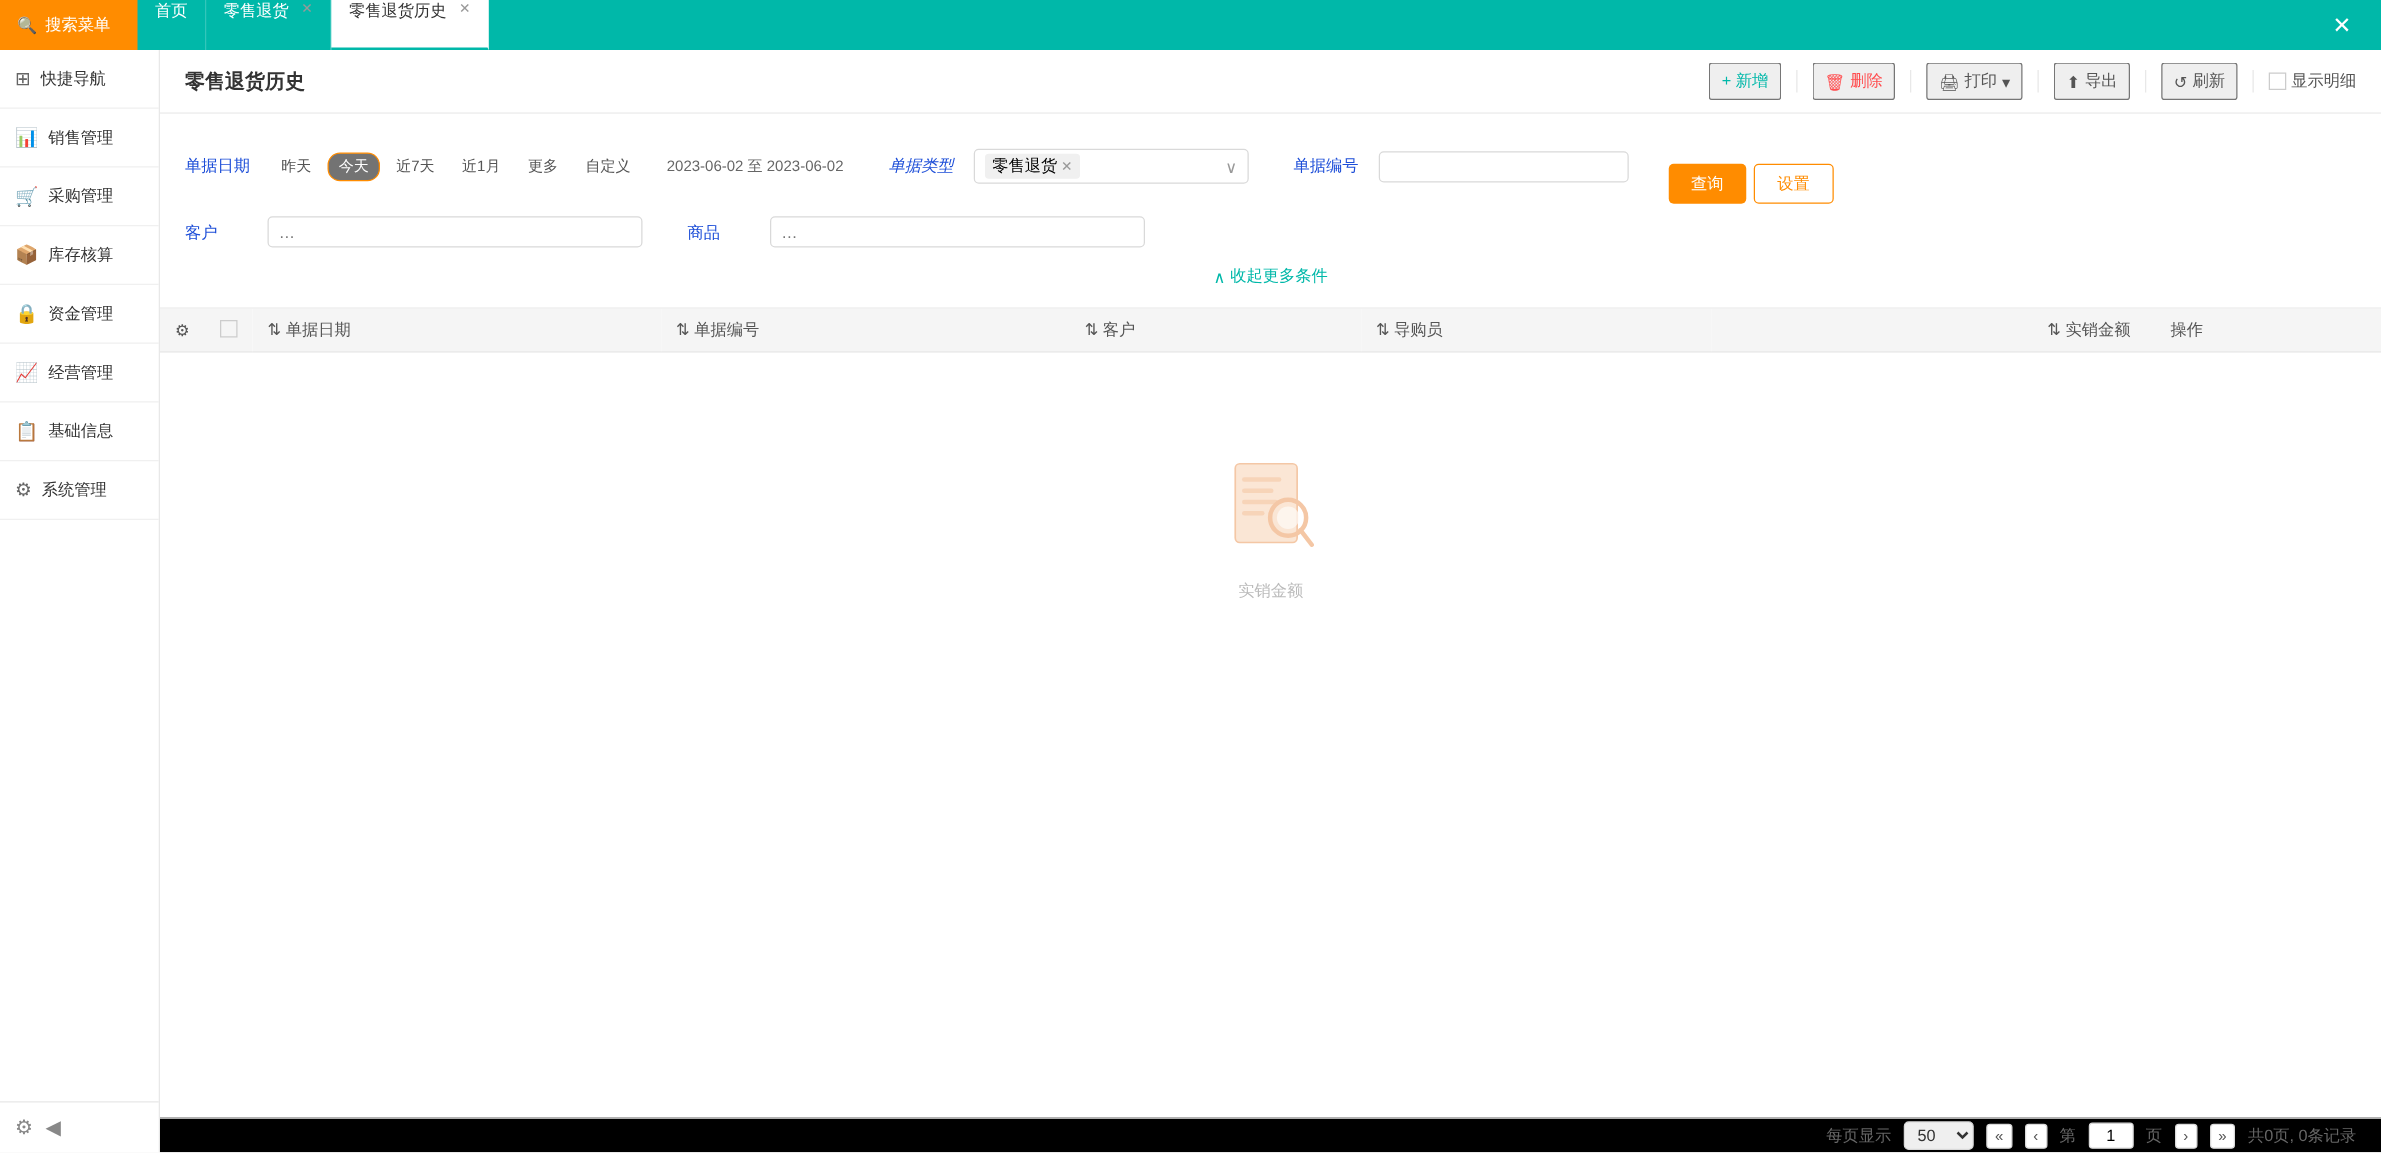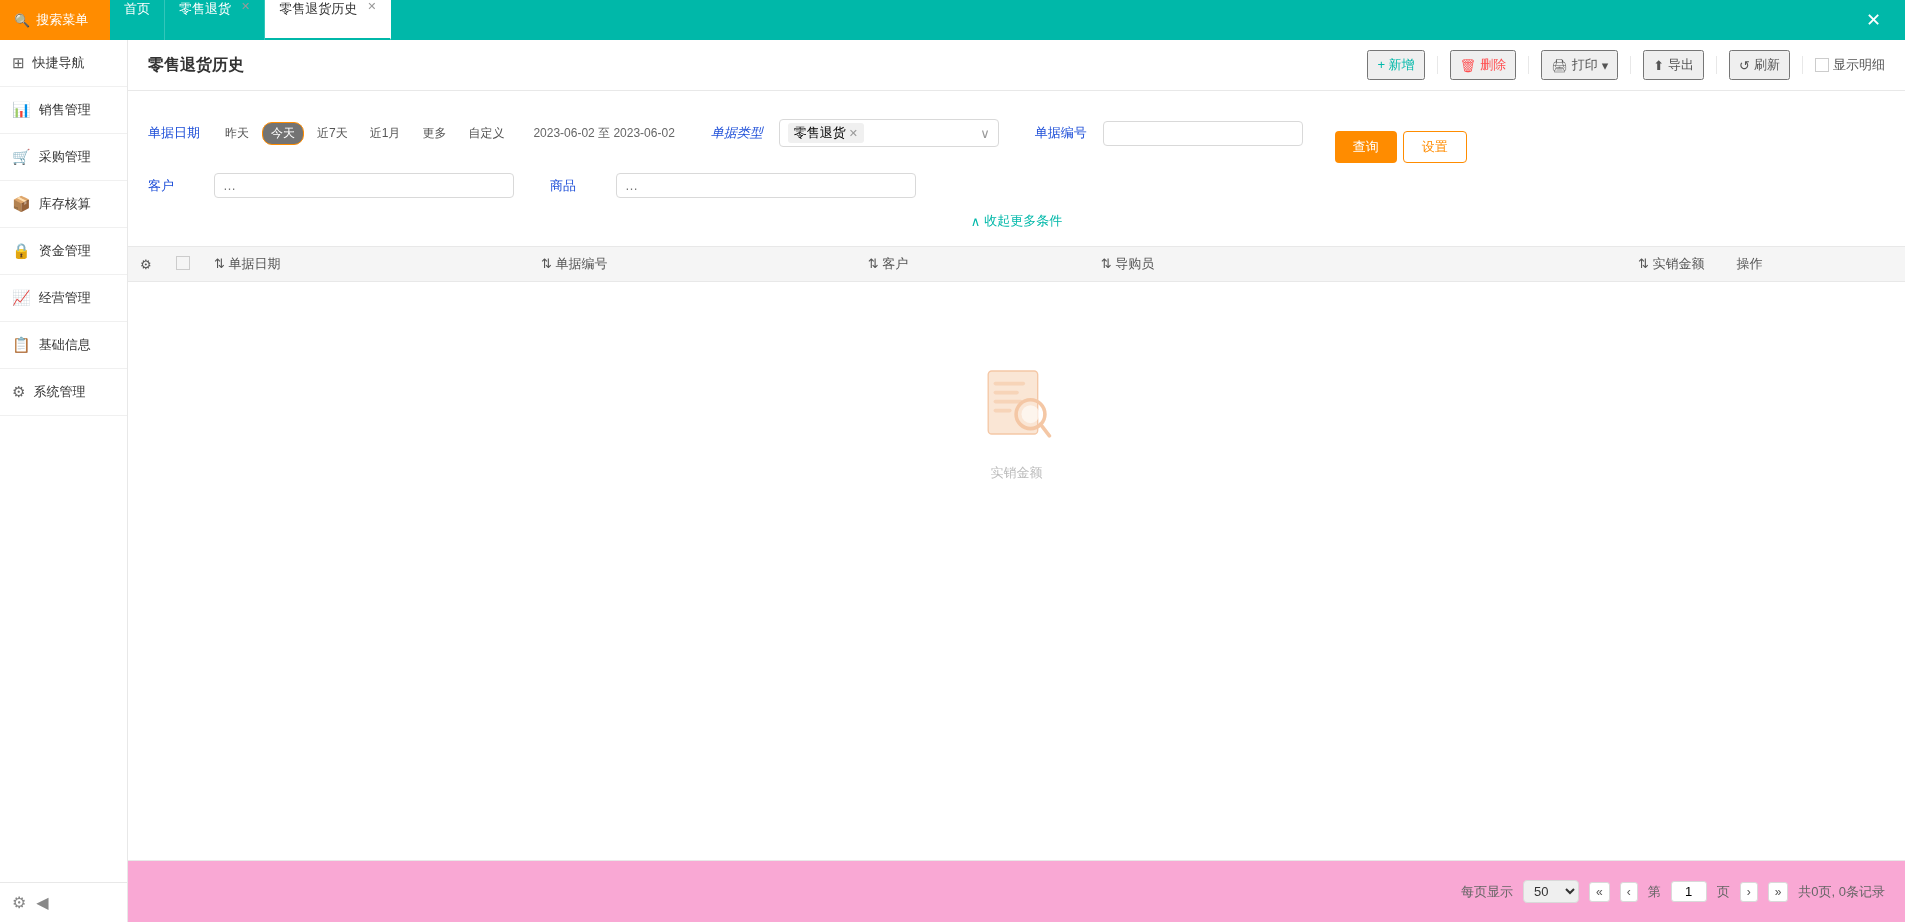--- a/index.html
+++ b/index.html
@@ -127,21 +127,21 @@
       display: flex; flex-direction: column; align-items: center; justify-content: center;
       padding: 80px 20px; color: #bbb; font-size: 14px;
     }
     .empty-icon {
       width: 90px; height: 90px; margin-bottom: 12px; opacity: 0.7;
     }
 
     
     .table-footer {
       display: flex; align-items: center; justify-content: flex-end; gap: 10px;
-      padding: 19px 20px; background: #f9a8d4; border-top: 1px solid #e8e8e8; flex-shrink: 0;
+      padding: 2px 20px; background: #000000; border-top: 1px solid #e8e8e8; flex-shrink: 0;
     }
     .footer-label { color: #666; font-size: 13px; }
     .page-size-select {
       border: 1px solid #d9d9d9; border-radius: 4px; padding: 2px 6px; font-size: 13px; color: #333;
     }
     .pagination-btn {
       border: 1px solid #d9d9d9; border-radius: 3px; padding: 2px 6px; cursor: pointer;
       background: #fff; color: #555; font-size: 12px;
     }
     .pagination-btn:disabled { color: #ccc; cursor: not-allowed; }

